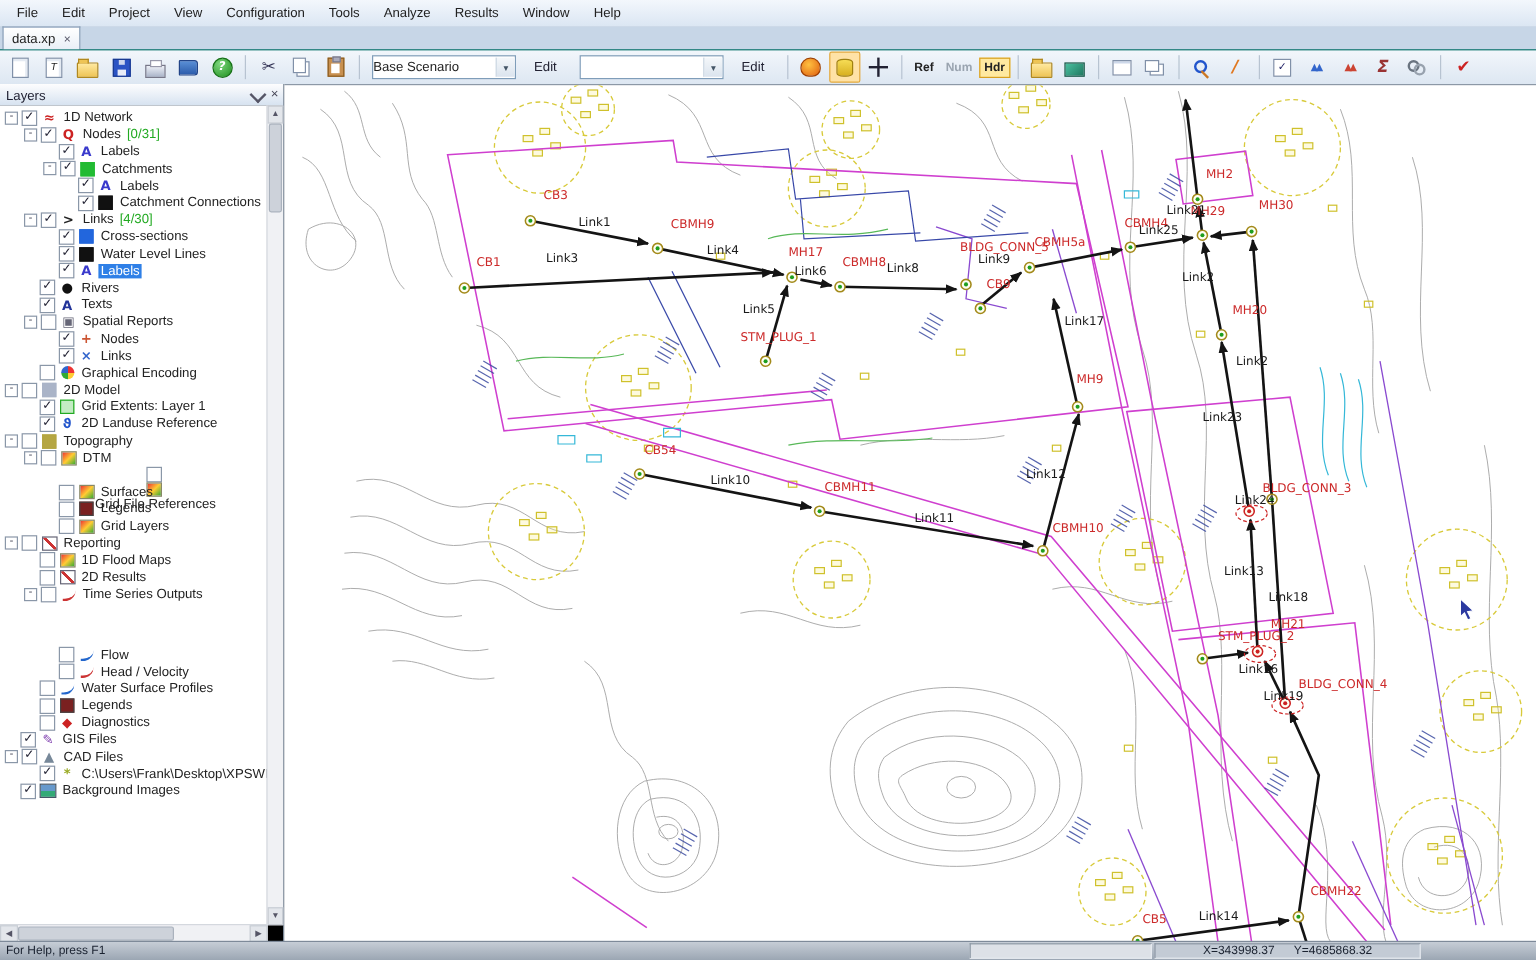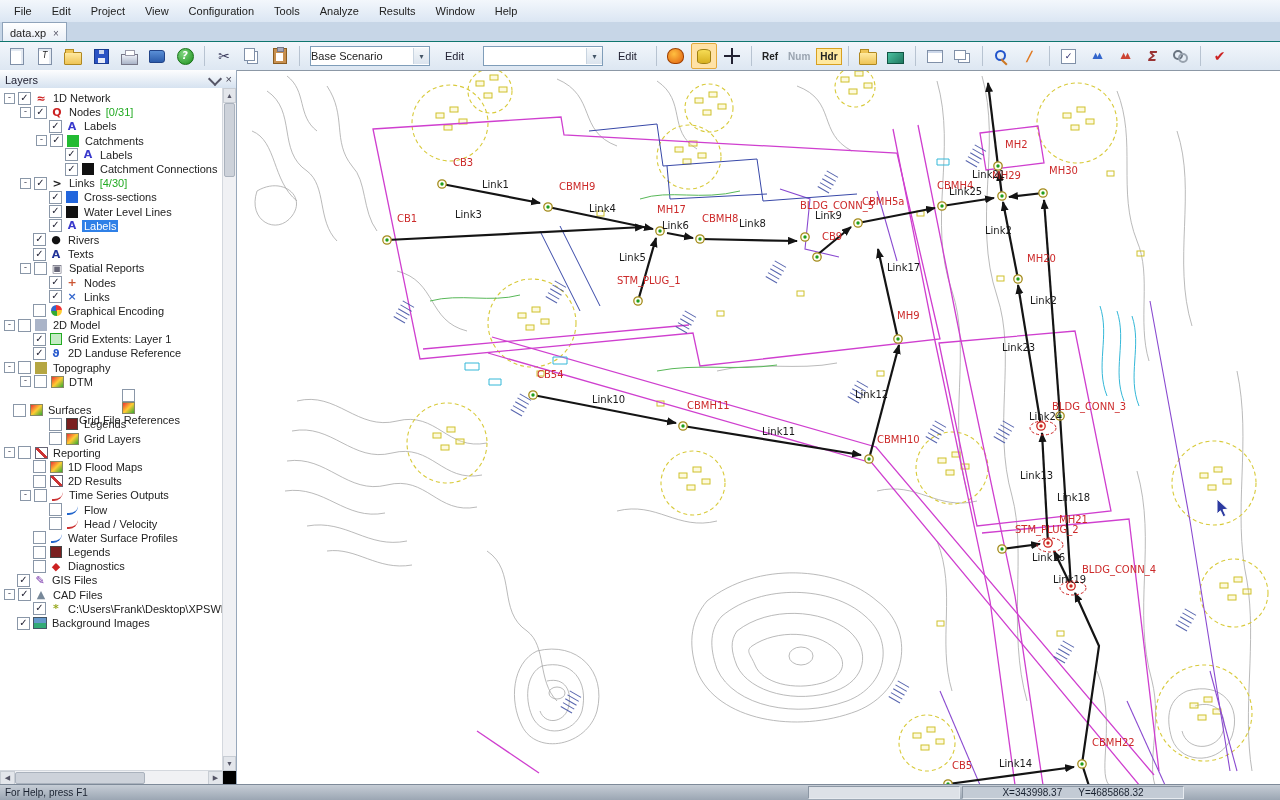--- a/index.html
+++ b/index.html
@@ -425,21 +425,21 @@
           <span class="tlabel">DTM</span>
         </div>
         <div class="trow" style="padding-left: 36px; flex-direction: column;">
           <span class="tspc"></span>
           <span class="tchk"></span>
           <span class="ti">
             <span class="ti-dtm"></span>
           </span>
           <span class="tlabel">Grid File References</span>
         </div>
-        <div class="trow" style="">
+        <div class="trow" style="padding-left: 36px;">
           <span class="tspc"></span>
           <span class="tchk"></span>
           <span class="ti">
             <span class="ti-dtm"></span>
           </span>
           <span class="tlabel">Surfaces</span>
         </div>
         <div class="trow" style="padding-left: 36px;">
           <span class="tspc"></span>
           <span class="tchk"></span>
@@ -481,21 +481,21 @@
           <span class="tlabel">2D Results</span>
         </div>
         <div class="trow" style="padding-left: 20px;">
           <span class="texp">-</span>
           <span class="tchk"></span>
           <span class="ti">
             <span class="ti-curve2"></span>
           </span>
           <span class="tlabel">Time Series Outputs</span>
         </div>
-        <div class="trow" style="padding-left: 36px;">
+        <div class="trow" style="padding-left: 36px; margin-top: 36px;">
           <span class="tspc"></span>
           <span class="tchk"></span>
           <span class="ti">
             <span class="ti-curve"></span>
           </span>
           <span class="tlabel">Flow</span>
         </div>
         <div class="trow" style="padding-left: 36px;">
           <span class="tspc"></span>
           <span class="tchk"></span>

